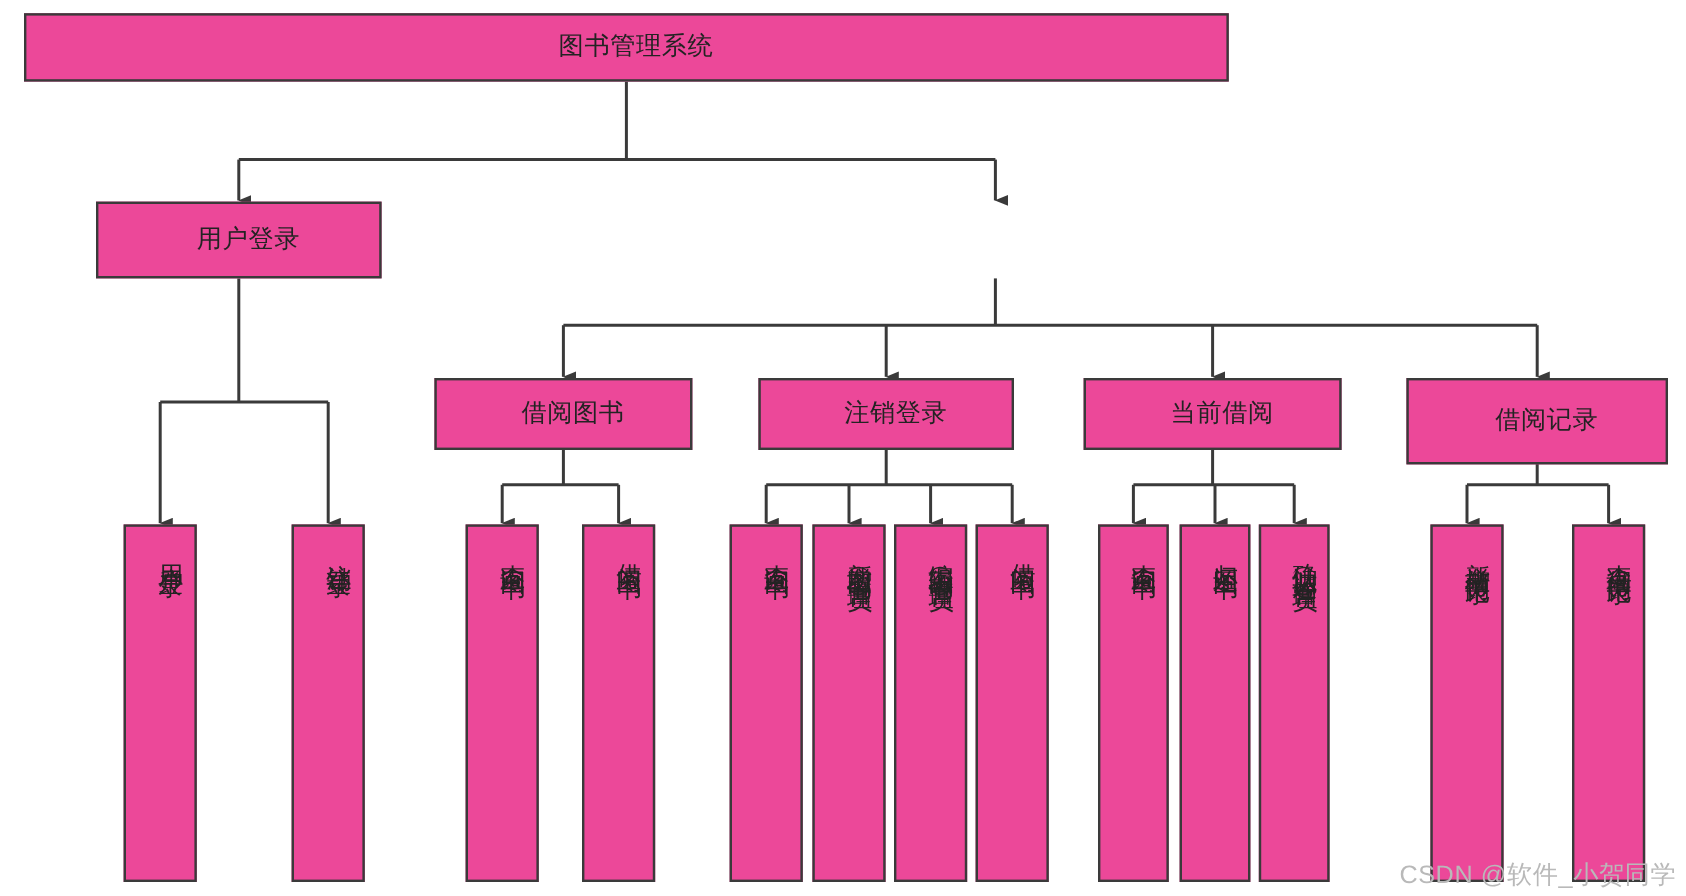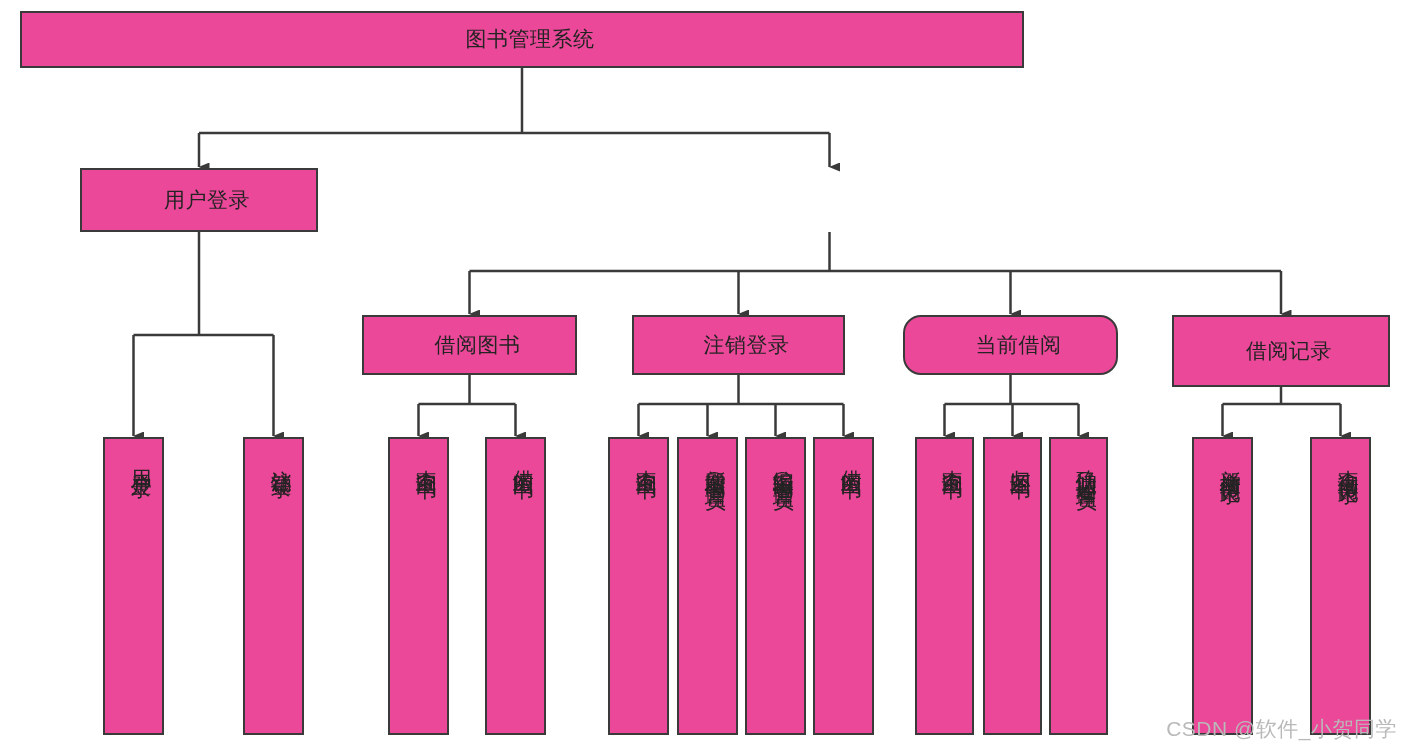--- a/index.html
+++ b/index.html
@@ -121,21 +121,21 @@
   <div class="node" style="left: 80px; top: 168px; width: 238px; height: 64px;">
     <span class="label">用户登录</span>
   </div>
 
   <div class="node" style="left: 362px; top: 315px; width: 215px; height: 60px;">
     <span class="label">借阅图书</span>
   </div>
   <div class="node" style="left: 632px; top: 315px; width: 213px; height: 60px;">
     <span class="label">注销登录</span>
   </div>
-  <div class="node" style="left: 903px; top: 315px; width: 215px; height: 60px; border-radius: 18px;">
+  <div class="node" style="left: 903px; top: 315px; width: 215px; height: 60px;">
     <span class="label">当前借阅</span>
   </div>
   <div class="node" style="left: 1172px; top: 315px; width: 218px; height: 72px;">
     <span class="label">借阅记录</span>
   </div>
 
   <div class="node leaf" style="left: 103px; top: 437px; width: 61px; height: 298px;">
     <span class="label">用户登录</span>
   </div>
   <div class="node leaf" style="left: 243px; top: 437px; width: 61px; height: 298px;">

